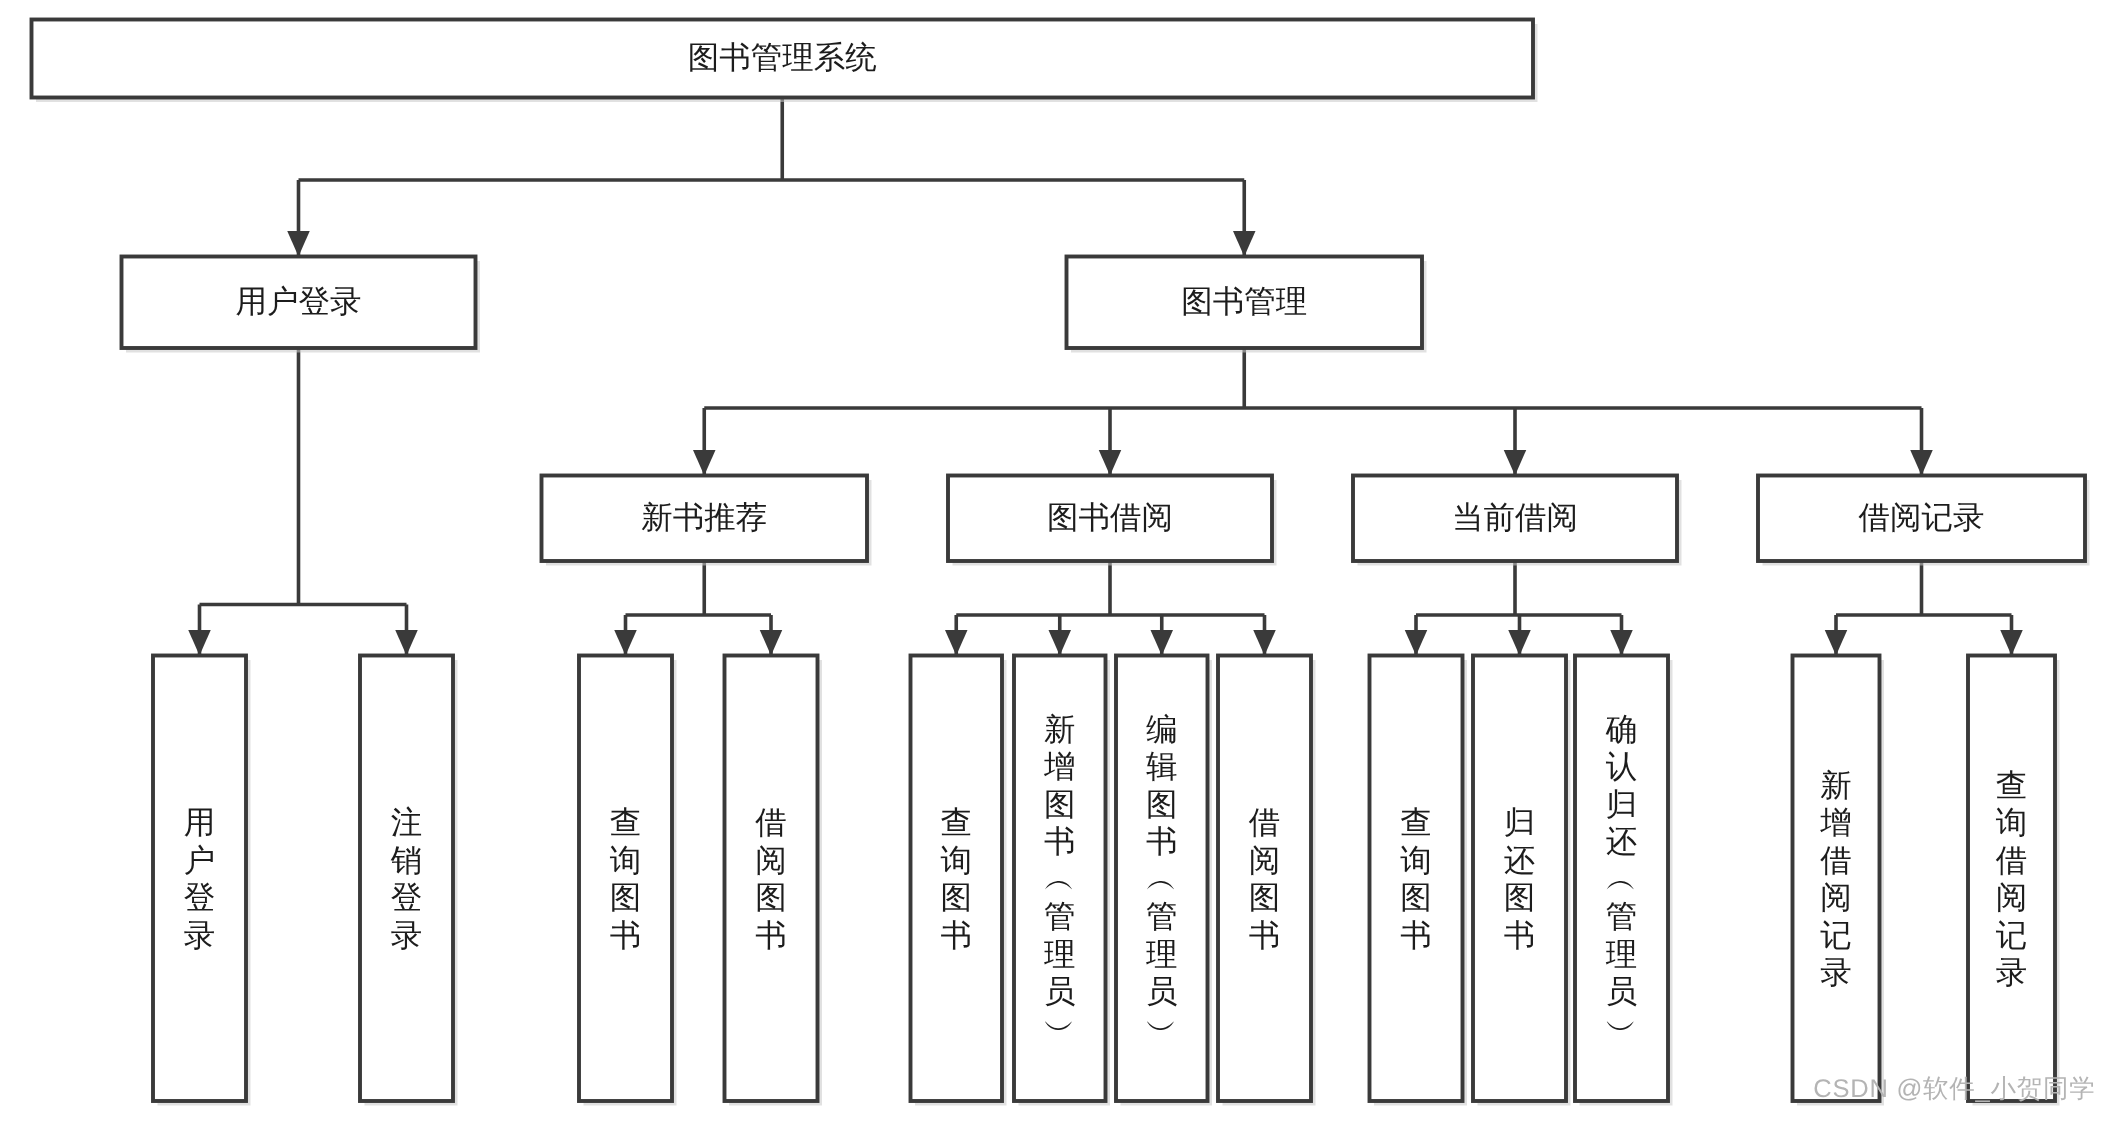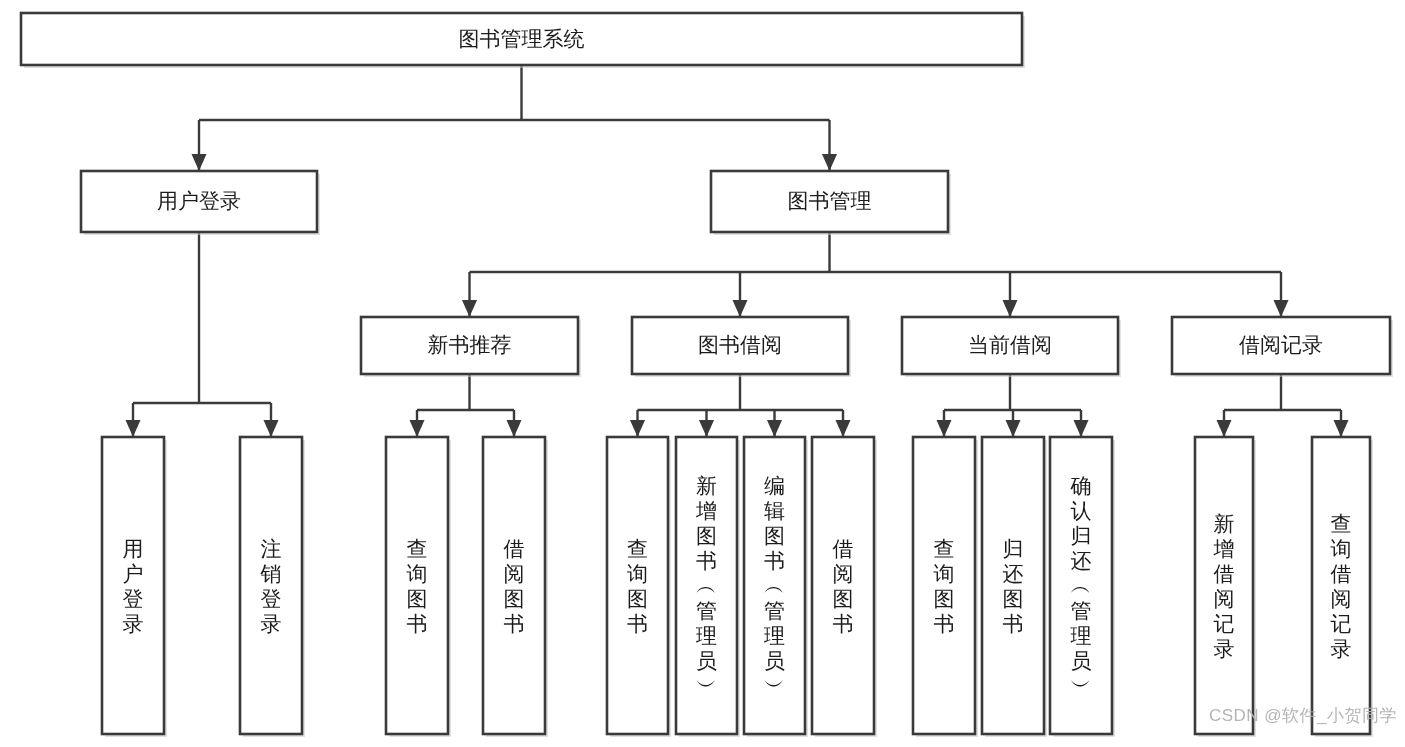--- a/index.html
+++ b/index.html
@@ -51,21 +51,21 @@
   }
   .node-label-v {
     font-family: "Liberation Sans", "DejaVu Sans", sans-serif;
     font-size: 21px;
     fill: #1c1c1c;
     text-anchor: middle;
   }
   .watermark {
     position: absolute;
     right: 8px;
-    bottom: 20px;
+    bottom: 10px;
     font-family: "Liberation Sans", "DejaVu Sans", sans-serif;
     font-size: 17px;
     color: #b4b4b4;
     white-space: nowrap;
     letter-spacing: 0.5px;
     pointer-events: none;
   }
 </style>
 </head>
 <body>

